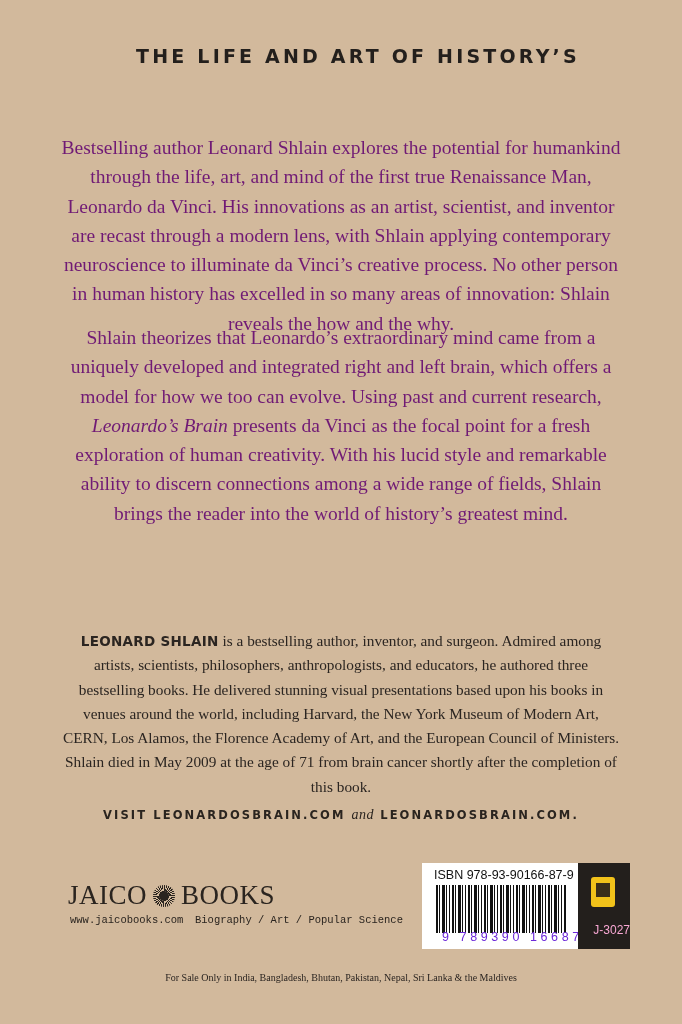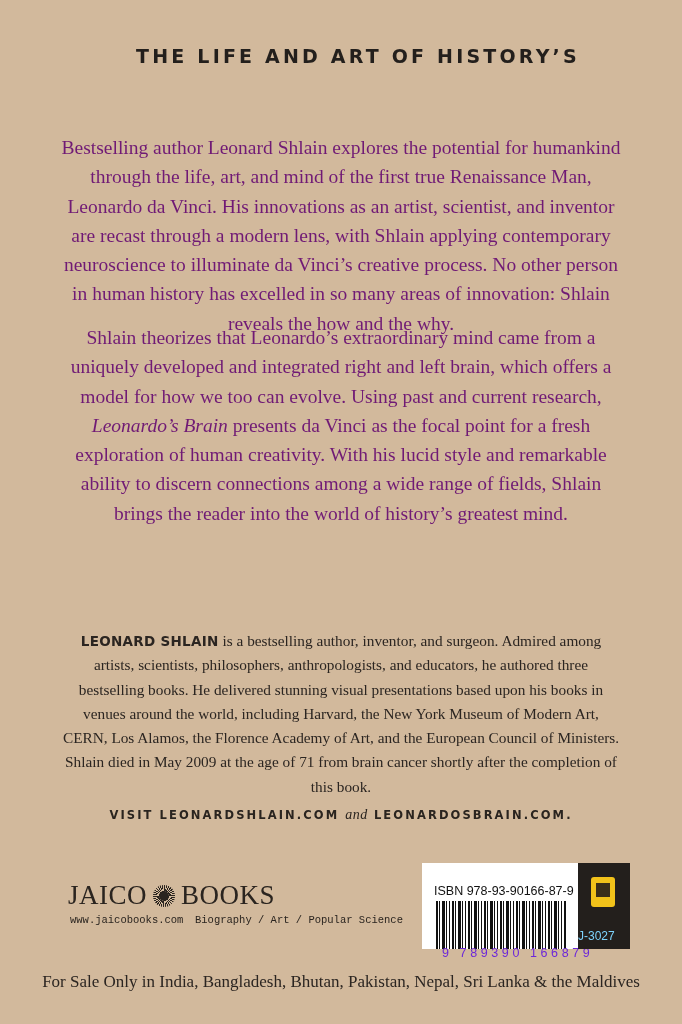--- a/index.html
+++ b/index.html
@@ -81,21 +81,21 @@
     position:absolute; top:914px; left:70px;
     font-family:Liberation Mono, monospace;
     font-size:10.5px; color:#2a241f;
   }
   .logo-sub .cat { position:absolute; left:125px; white-space:nowrap; }
   .isbn-box {
     position:absolute; left:422px; top:863px; width:208px; height:86px;
     background:#fff;
     display:flex;
   }
-  .barcode-area { flex:1; position:relative;margin-top:16px; }
+  .barcode-area { flex:1; position:relative; }
   .isbn-text {
     position:absolute; top:5px; left:12px;
     font-family:"Liberation Sans", sans-serif; font-size:12.5px; color:#111;
     white-space:nowrap;
   }
   .bars {
     position:absolute; left:14px; top:22px; width:130px; height:48px;
     background:repeating-linear-gradient(90deg,
       #111 0 2px, #fff 2px 3px, #111 3px 4px, #fff 4px 6px,
       #111 6px 9px, #fff 9px 10px, #111 10px 11px, #fff 11px 13px,
@@ -111,44 +111,44 @@
   }
   .ebook {
     position:absolute; left:13px; top:14px; width:24px; height:30px;
     background:#f2c21a; border-radius:3px;
   }
   .ebook::after {
     content:""; position:absolute; left:5px; top:6px; width:14px; height:14px;
     background:#3a2e1a;
   }
   .jcode {
-    position:absolute; bottom:6px; width:100%; text-align:left;
-    font-family:"Liberation Sans", sans-serif; font-size:12px; color:#7dd3fc;
+    position:absolute; bottom:12px; width:100%; text-align:right;
+    font-family:"Liberation Sans", sans-serif; font-size:12px; color:#f9a8d4;
   }
   .sale {
     position:absolute; left:0; width:682px; top:972px;
     text-align:center;
-    font-size:17px; color:#2b2521;
+    font-size:10px; color:#2b2521;
   }
 </style>
 </head>
 <body>
 
 <div class="headline">
   <div>THE LIFE AND ART OF HISTORY’S</div>
 </div>
 
 <div class="para" id="p1">Bestselling author Leonard Shlain explores the potential for humankind through the life, art, and mind of the first true Renaissance Man, Leonardo da Vinci. His innovations as an artist, scientist, and inventor are recast through a modern lens, with Shlain applying contemporary neuroscience to illuminate da Vinci’s creative process. No other person in human history has excelled in so many areas of innovation: Shlain reveals the how and the why.</div>
 
 <div class="para" id="p2"><span>Shlain theorizes that Leonardo’s extraordinary mind came from a uniquely developed and integrated right and left brain, which offers a model for how we too can evolve. Using past and current research, </span><em>Leonardo’s Brain</em><span> presents da Vinci as the focal point for a fresh exploration of human creativity. With his lucid style and remarkable ability to discern connections among a wide range of fields, Shlain brings the reader into the world of history’s greatest mind.</span></div>
 
 <div class="bio"><span class="name">LEONARD SHLAIN</span><span> is a bestselling author, inventor, and surgeon. Admired among artists, scientists, philosophers, anthropologists, and educators, he authored three bestselling books. He delivered stunning visual presentations based upon his books in venues around the world, including Harvard, the New York Museum of Modern Art, CERN, Los Alamos, the Florence Academy of Art, and the European Council of Ministers. Shlain died in May 2009 at the age of 71 from brain cancer shortly after the completion of this book.</span></div>
 
 <div class="visit">
-  <span>VISIT LEONARDSHLAIN.COM</span>
+  <span>VISIT LEONARDOSBRAIN.COM</span>
   <span class="and">and</span>
   <span>LEONARDOSBRAIN.COM.</span>
 </div>
 
 <div class="logo">
   <span>JAICO</span>
   <span class="emblem"></span>
   <span>BOOKS</span>
 </div>
 <div class="logo-sub">

